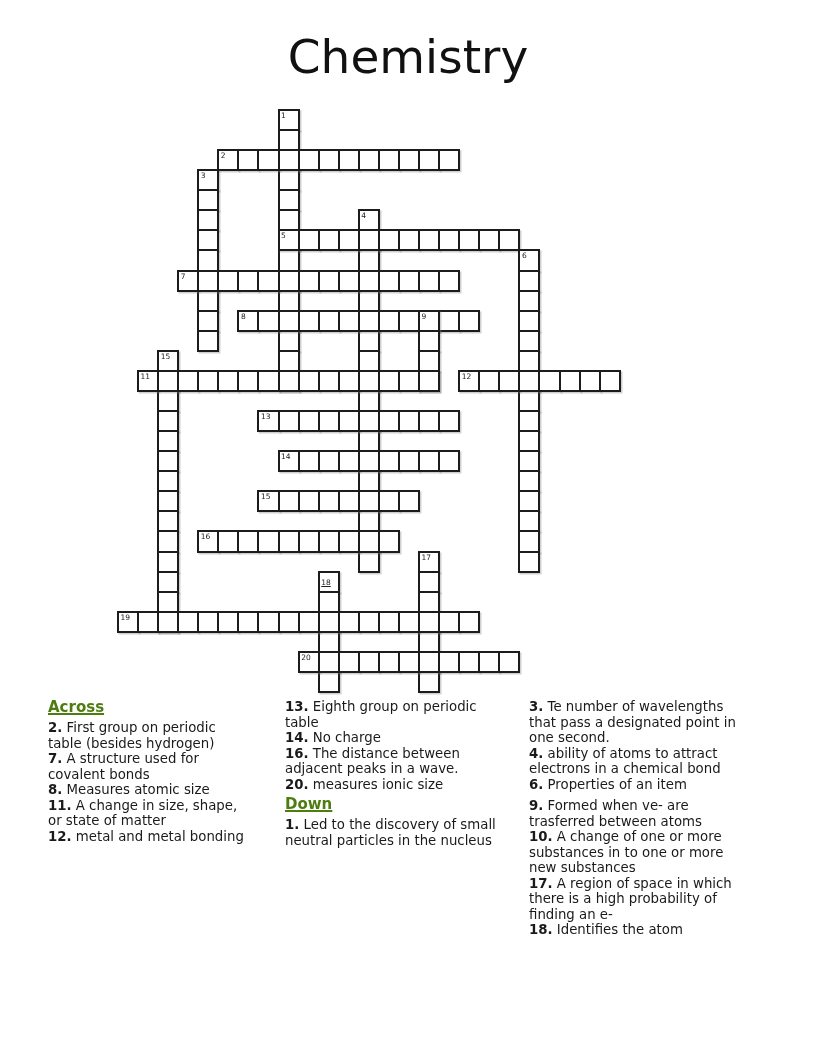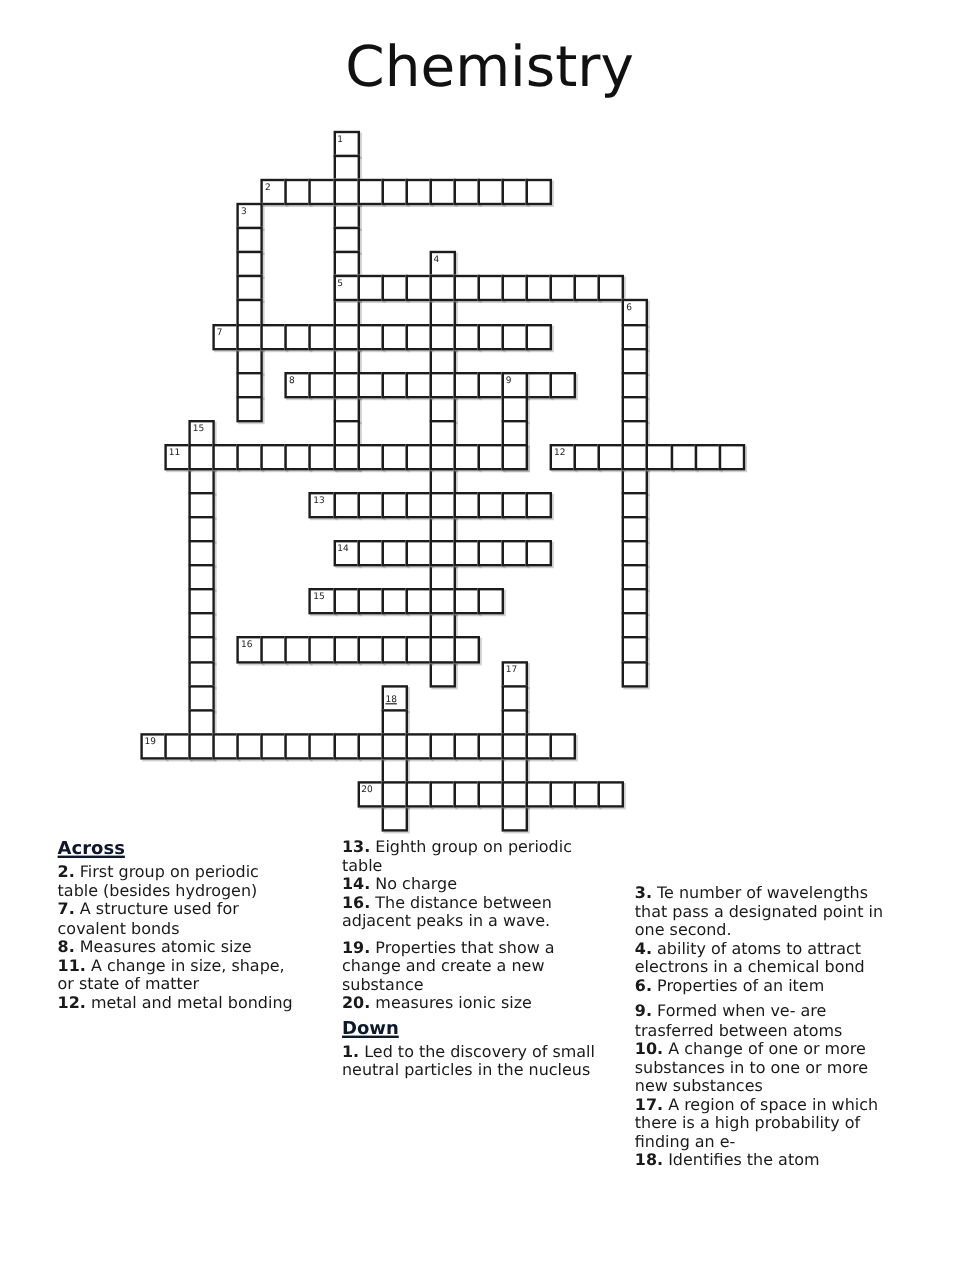--- a/index.html
+++ b/index.html
@@ -10,21 +10,21 @@
            font-size:47px;line-height:54px;font-weight:500;text-align:center;
            letter-spacing:0px;color:#111;}
   #grid{position:absolute;left:0;top:0;width:816px;height:700px;}
   .cell{position:absolute;background:#ffffff;box-sizing:border-box;
         border:2px solid #1c1c1c;box-shadow:1.5px 1.5px 0 rgba(120,120,120,.35);}
   .cellnum{position:absolute;font-size:7.5px;line-height:8px;color:#222;
            font-weight:400;z-index:5;pointer-events:none;}
   .clues{position:absolute;top:699px;left:0;width:816px;}
   .clue-col{position:absolute;top:0;}
   .clue-col h2{margin:0 0 4px 0;font-size:15px;line-height:17px;font-weight:bold;
-               text-decoration:underline;text-decoration-thickness:2px;color:#0f172a;}
+               text-decoration:underline;text-decoration-thickness:2px;color:#4d7c0f;}
   .clue-col h2.mid{margin-top:4px;}
   .clue{margin:0;font-size:13.3px;line-height:15.5px;font-weight:400;}
   .clue.gap{margin-top:6px;}
   .clue b{font-weight:bold;}
 </style>
 </head>
 <body>
 
 <div class="page">
   <h1 class="title">Chemistry</h1>
@@ -283,26 +283,25 @@
         <p class="clue"><b>2.</b> First group on periodic table (besides hydrogen)</p>
         <p class="clue"><b>7.</b> A structure used for covalent bonds</p>
         <p class="clue"><b>8.</b> Measures atomic size</p>
         <p class="clue"><b>11.</b> A change in size, shape, or state of matter</p>
         <p class="clue"><b>12.</b> metal and metal bonding</p>
       </div>
       <div class="clue-col" style="left: 285px; width: 215px;">
         <p class="clue"><b>13.</b> Eighth group on periodic table</p>
         <p class="clue"><b>14.</b> No charge</p>
         <p class="clue"><b>16.</b> The distance between adjacent peaks in a wave.</p>
-        <p class="clue gap"><b>19.</b> Properties that show a change and create a new substance</p>
         <p class="clue"><b>20.</b> measures ionic size</p>
         <h2 class="mid">Down</h2>
         <p class="clue"><b>1.</b> Led to the discovery of small neutral particles in the nucleus</p>
       </div>
-      <div class="clue-col" style="left: 529px; width: 216px; margin-top: 38px;">
+      <div class="clue-col" style="left: 529px; width: 216px;">
         <p class="clue"><b>3.</b> Te number of wavelengths that pass a designated point in one second.</p>
         <p class="clue"><b>4.</b> ability of atoms to attract electrons in a chemical bond</p>
         <p class="clue"><b>6.</b> Properties of an item</p>
         <p class="clue gap"><b>9.</b> Formed when ve- are trasferred between atoms</p>
         <p class="clue"><b>10.</b> A change of one or more substances in to one or more new substances</p>
         <p class="clue"><b>17.</b> A region of space in which there is a high probability of finding an e-</p>
         <p class="clue"><b>18.</b> Identifies the atom</p>
       </div>
     </div>
 </div>

